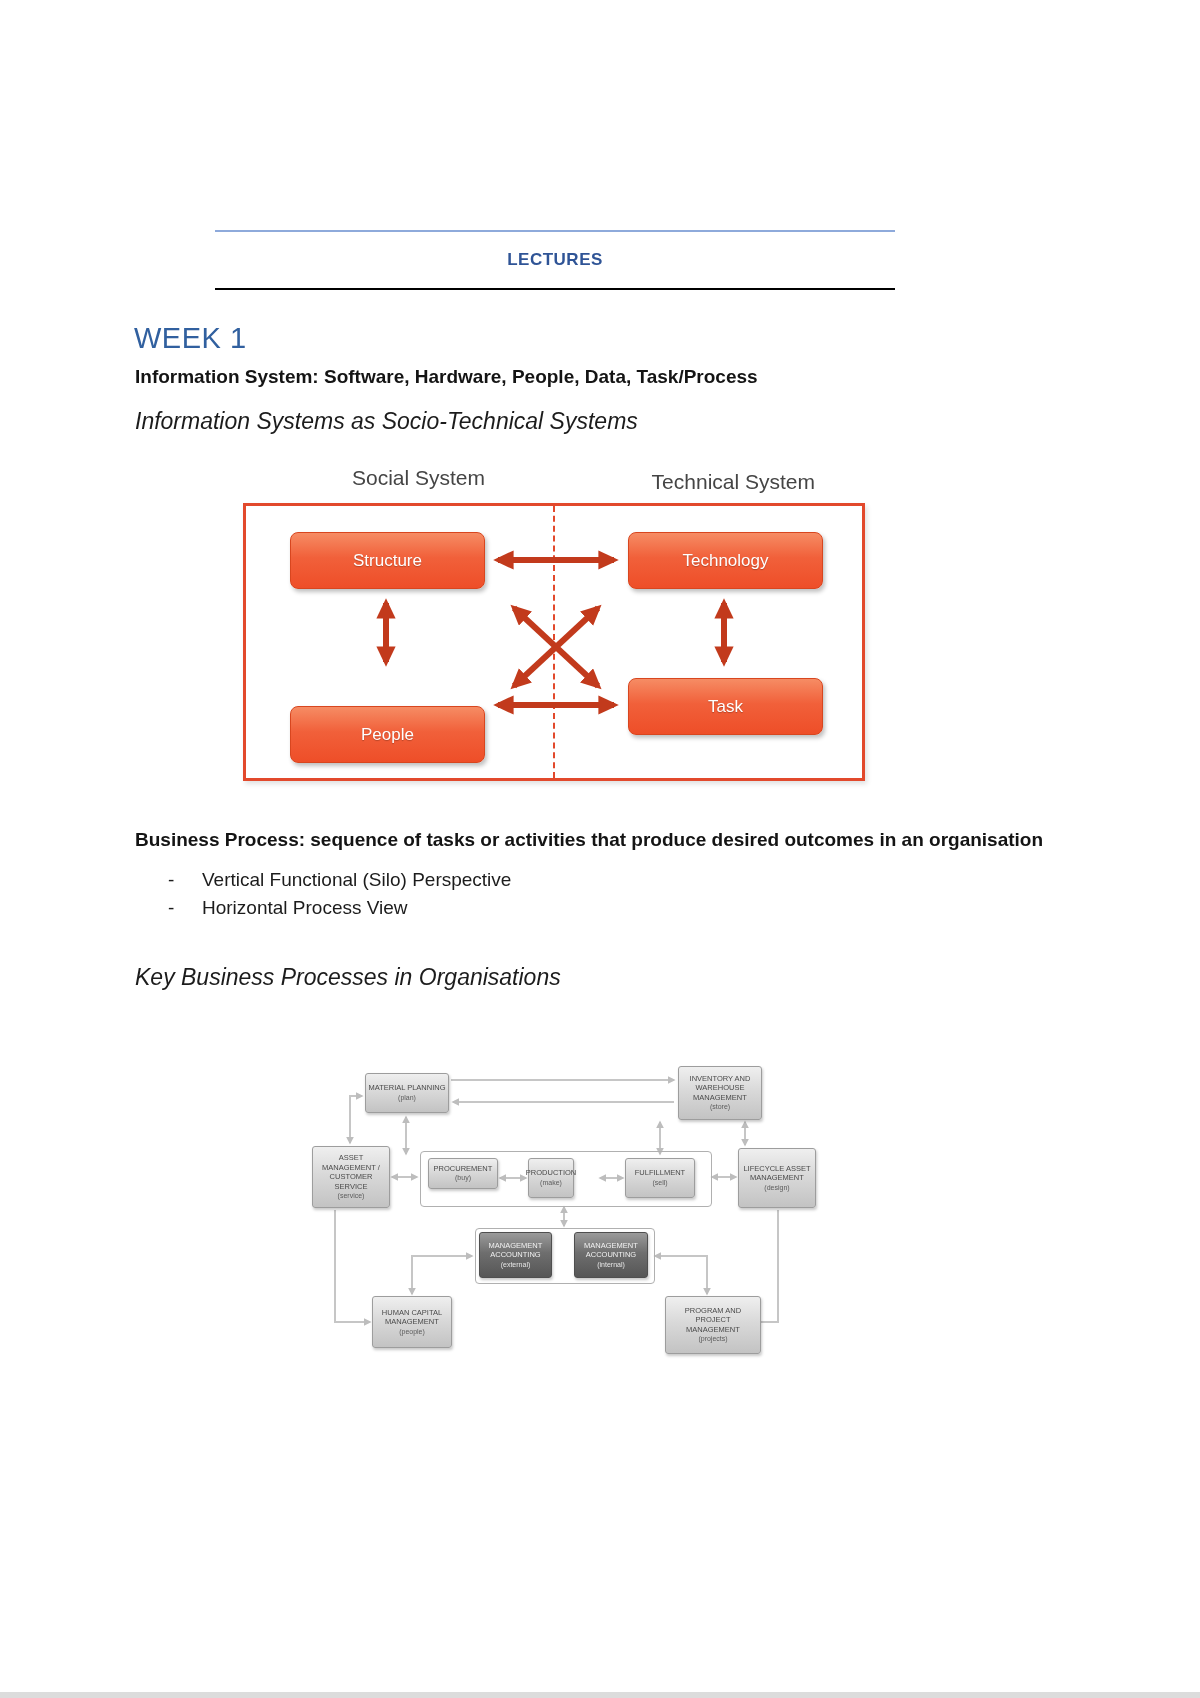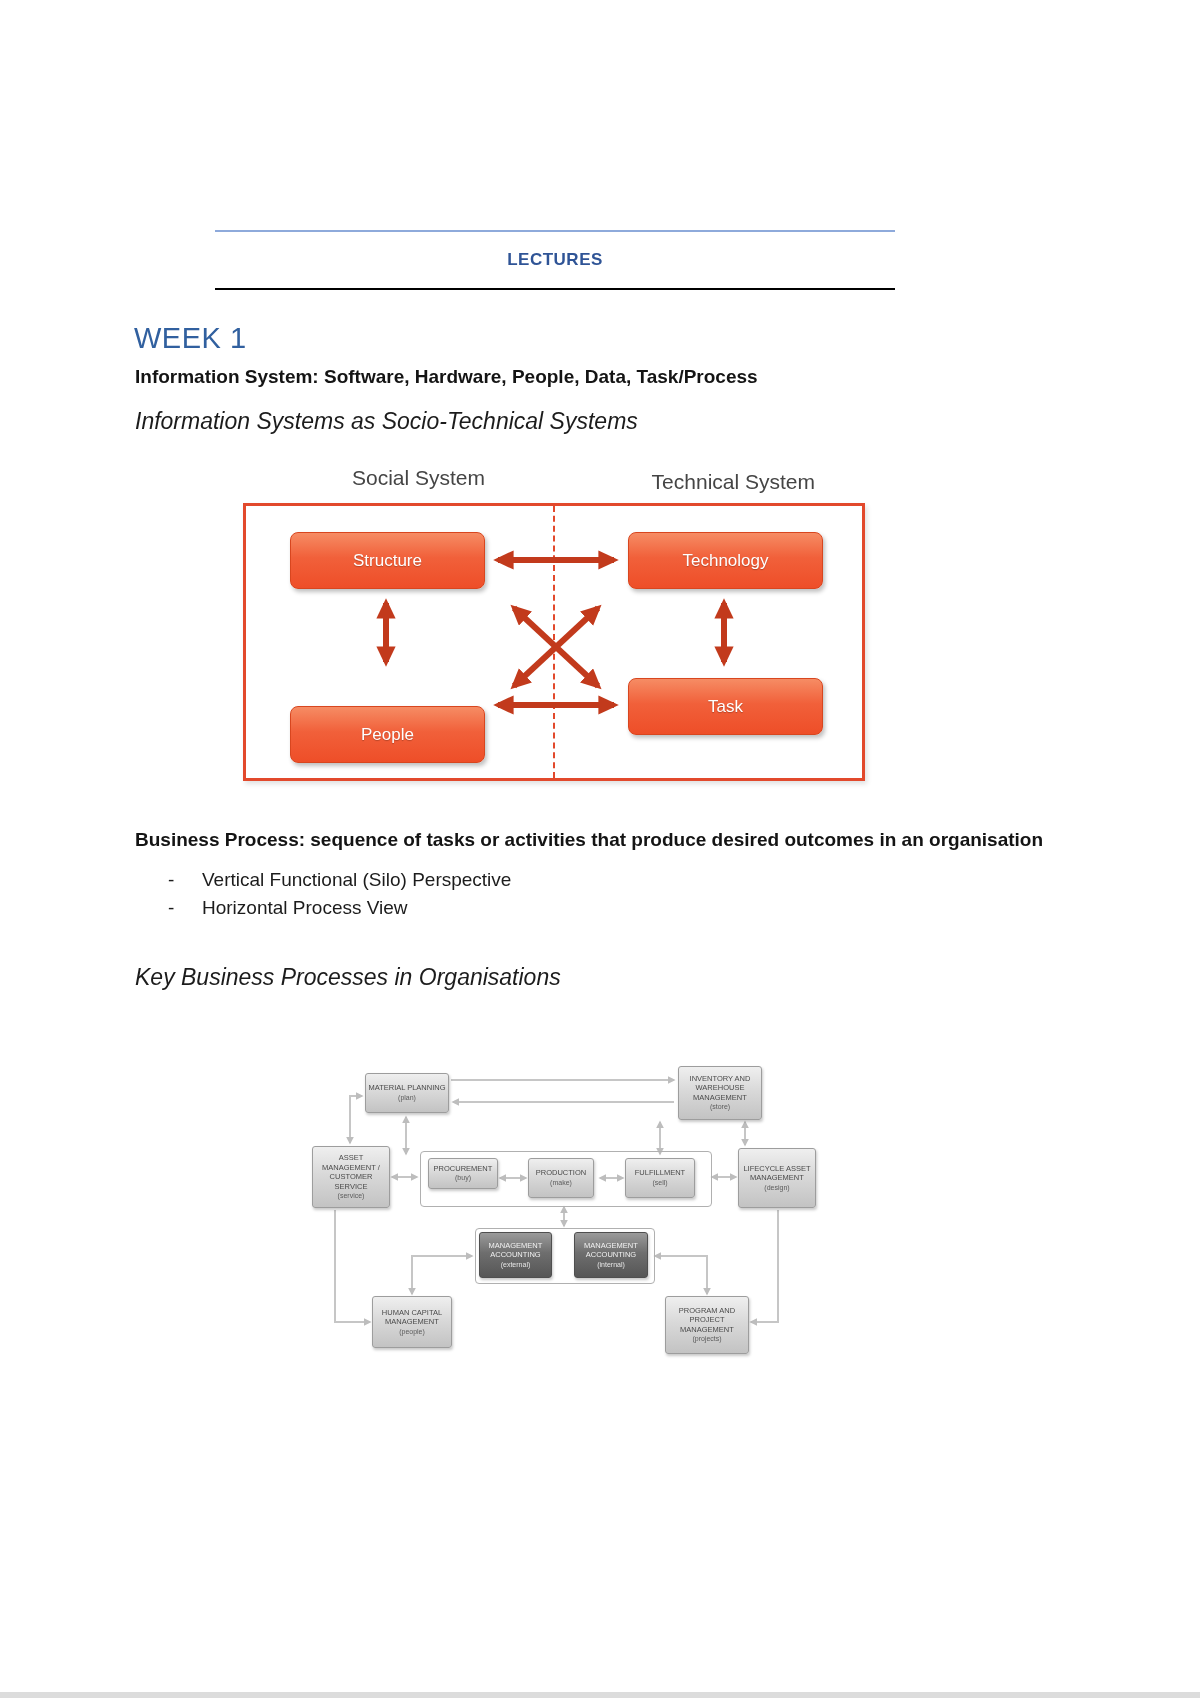--- a/index.html
+++ b/index.html
@@ -95,27 +95,27 @@
   .kp-dark {
     background:linear-gradient(180deg,#9b9b9b 0%,#6e6e6e 45%,#565656 100%);
     color:#f2f2f2; border-color:#4f4f4f;
   }
   .kp-dark .sub { color:#e6e6e6; }
 
   .kp-mp   { left:65px;  top:15px;  width:84px; height:40px; }
   .kp-iwm  { left:378px; top:8px;   width:84px; height:54px; }
   .kp-ast  { left:12px;  top:88px;  width:78px; height:62px; }
   .kp-proc { left:128px; top:100px; width:70px; height:31px; }
-  .kp-prod { left:228px; top:100px; width:66px; height:40px; }
+  .kp-prod { left:228px; top:100px; width:46px; height:40px; }
   .kp-ful  { left:325px; top:100px; width:70px; height:40px; }
   .kp-lcd  { left:438px; top:90px;  width:78px; height:60px; }
   .kp-fin  { left:179px; top:174px; width:73px; height:46px; }
   .kp-mgt  { left:274px; top:174px; width:74px; height:46px; }
   .kp-hcm  { left:72px;  top:238px; width:80px; height:52px; }
-  .kp-ppm  { left:365px; top:238px; width:84px; height:58px; }
+  .kp-ppm  { left:365px; top:238px; width:96px; height:58px; }
 
   .page-edge { position:absolute; left:0; bottom:0; width:1200px; height:6px; background:#dcdcdc; }
 </style>
 </head>
 <body>
 
 <div class="page">
 
 
   <div class="lectures-band">

